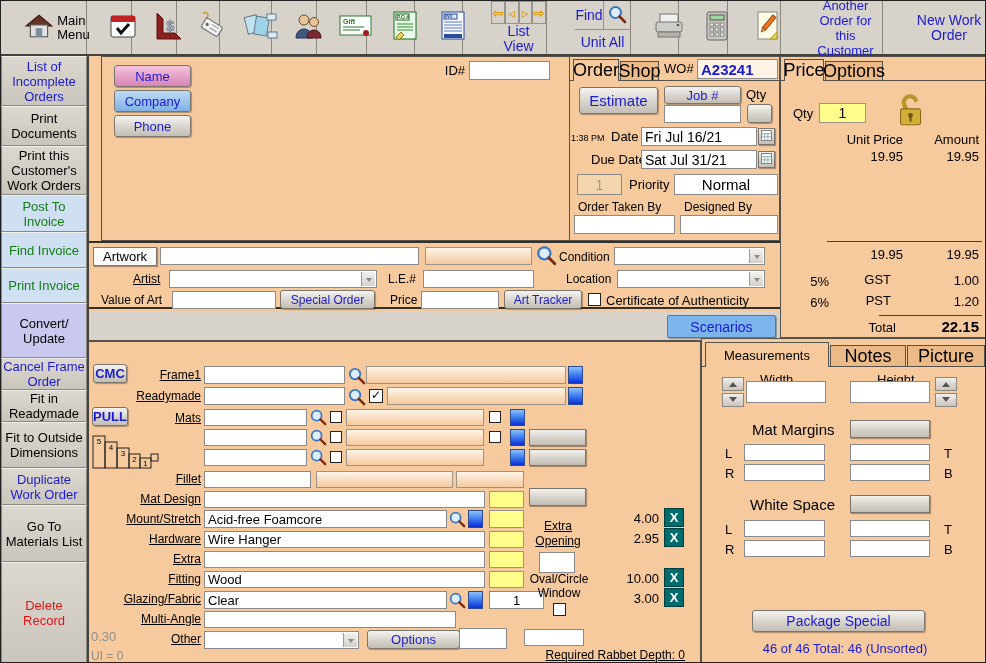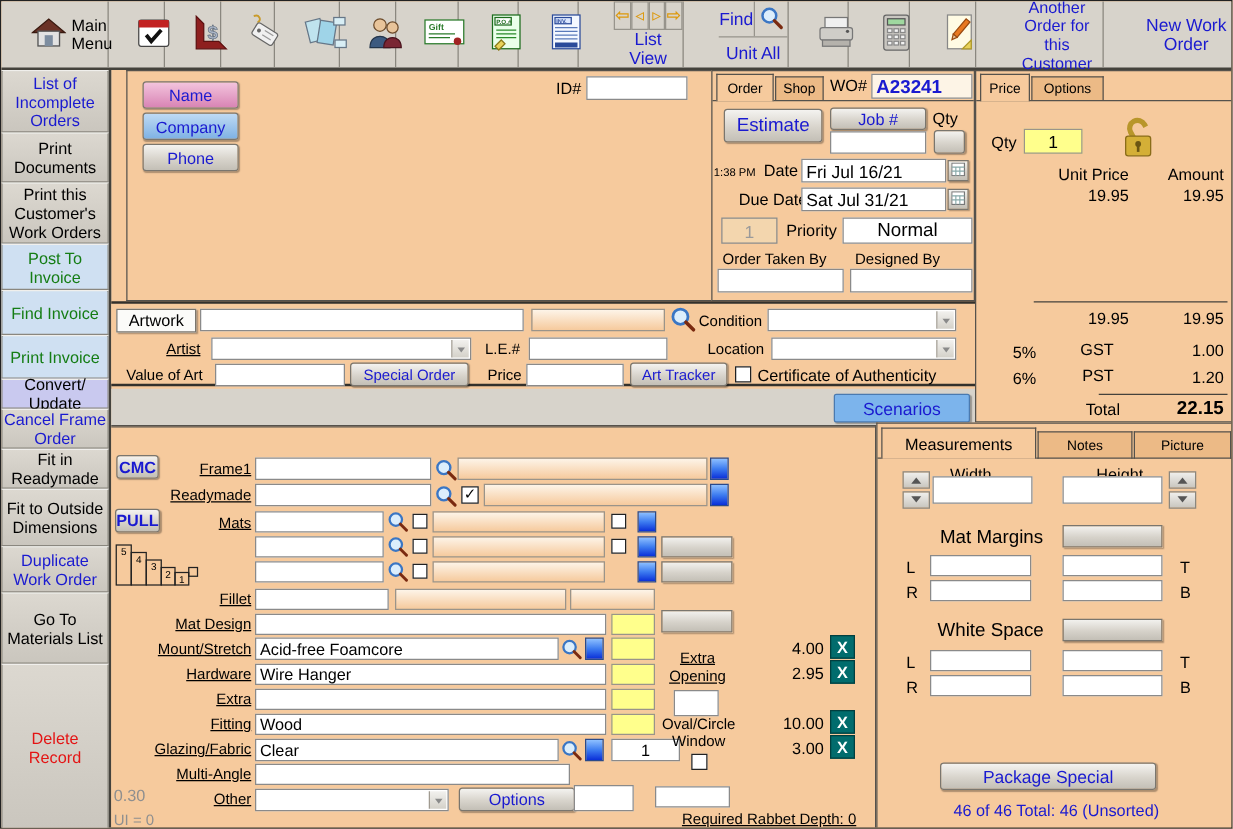--- a/index.html
+++ b/index.html
@@ -18,21 +18,21 @@
   .rb{position:absolute;background:linear-gradient(#f4f3f0,#d8d4cc 55%,#c3bfb6);border:1px solid #7a766e;border-radius:3px;
       color:#1a1ad0;display:flex;align-items:center;justify-content:center;font-size:13px;box-shadow:1px 1px 1px rgba(0,0,0,.3);box-sizing:border-box;}
   .rb.pink{background:linear-gradient(#f3c4dd,#d884b4);}
   .rb.cblue{background:linear-gradient(#bfdaf4,#7fb2e4);}
   .xb{position:absolute;background:#016c6d;border:1px solid #013f3f;color:#fff;font-weight:bold;font-size:13px;display:flex;align-items:center;justify-content:center;box-sizing:border-box;}
   .cbx{position:absolute;width:13px;height:13px;background:#fff;border:1px solid #222;box-sizing:border-box;}
   .ck{font-style:normal;font-weight:bold;font-size:12px;line-height:11px;display:block;text-align:center;}
   .mag{position:absolute;width:20px;height:20px;}
   .chev{position:absolute;right:1px;top:1px;bottom:1px;width:13px;background:linear-gradient(#f2f1ee,#d4d1c9);border-left:1px solid #a09a90;display:flex;align-items:center;justify-content:center;}
   .chev::after{content:"";border:3px solid transparent;border-top:4px solid #8a8a8a;margin-top:4px;}
-  .tab{position:absolute;border:1px solid #55524c;border-bottom:none;background:#ecba86;font-size:11px;display:flex;align-items:center;justify-content:center;box-sizing:border-box;}
+  .tab{position:absolute;border:1px solid #55524c;border-bottom:none;background:#ecba86;font-size:18px;display:flex;align-items:center;justify-content:center;box-sizing:border-box;}
   .tab.active{background:#f6ca9d;z-index:3;}
   .tline{position:absolute;border-top:1px solid #55524c;left:0;right:0;z-index:1;}
   .toolbar{position:absolute;left:0;top:0;width:986px;height:55px;background:#d7d3cb;border-bottom:2px solid #44423c;display:flex;box-sizing:border-box;}
   .tc{border-right:1px solid #8a877f;display:flex;align-items:center;justify-content:center;flex-direction:column;box-sizing:border-box;height:100%;padding-left:28px;}
   .tbtxt{color:#1a1ad0;font-size:13px;text-align:center;line-height:15px;}
   .sidebar{position:absolute;left:0;top:55px;width:88px;height:608px;background:#c9c5bd;display:flex;flex-direction:column;border-right:2px solid #44423c;box-sizing:border-box;}
   .sbtn{border:1px solid #8a877f;border-top:1px solid #f0efec;background:linear-gradient(#dcd8d0,#cac6be);
         display:flex;align-items:center;justify-content:center;text-align:center;font-size:13px;line-height:15px;padding:1px;box-sizing:border-box;}
   .spin{position:absolute;width:22px;height:14px;background:linear-gradient(#f0efec,#c9c6bf);border:1px solid #8a877f;display:flex;align-items:center;justify-content:center;box-sizing:border-box;}
   .spin.up::after{content:"";border:4px solid transparent;border-bottom:5px solid #555;margin-bottom:3px;}
@@ -199,21 +199,21 @@
       </div>
   </div>
 
   <div class="sidebar">
     <div class="sbtn" style="height:50px;color:#1a1ad0">List of Incomplete Orders</div>
     <div class="sbtn" style="height:40px">Print Documents</div>
     <div class="sbtn" style="height:49px">Print this Customer's Work Orders</div>
     <div class="sbtn" style="height:37px;background:#cfe0f2;color:#157d15">Post To Invoice</div>
     <div class="sbtn" style="height:36px;background:#cfe0f2;color:#157d15">Find Invoice</div>
     <div class="sbtn" style="height:35px;background:#cfe0f2;color:#157d15">Print Invoice</div>
-    <div class="sbtn" style="height:24px;background:#c9c9ef">Convert/ Update</div>
+    <div class="sbtn" style="height:55px;background:#c9c9ef">Convert/ Update</div>
     <div class="sbtn" style="height:32px;color:#1a1ad0">Cancel Frame Order</div>
     <div class="sbtn" style="height:32px">Fit in Readymade</div>
     <div class="sbtn" style="height:46px">Fit to Outside Dimensions</div>
     <div class="sbtn" style="height:37px;color:#1a1ad0">Duplicate Work Order</div>
     <div class="sbtn" style="height:57px">Go To Materials List</div>
     <div class="sbtn" style="flex:1;color:#e41414">Delete Record</div>
   </div>
 
   <div class="panel" style="left:100px;top:55px;width:480px;height:185px;border-right:none">
     <div class="rb pink" style="left:12px;top:8px;width:77px;height:22px">Name</div>

